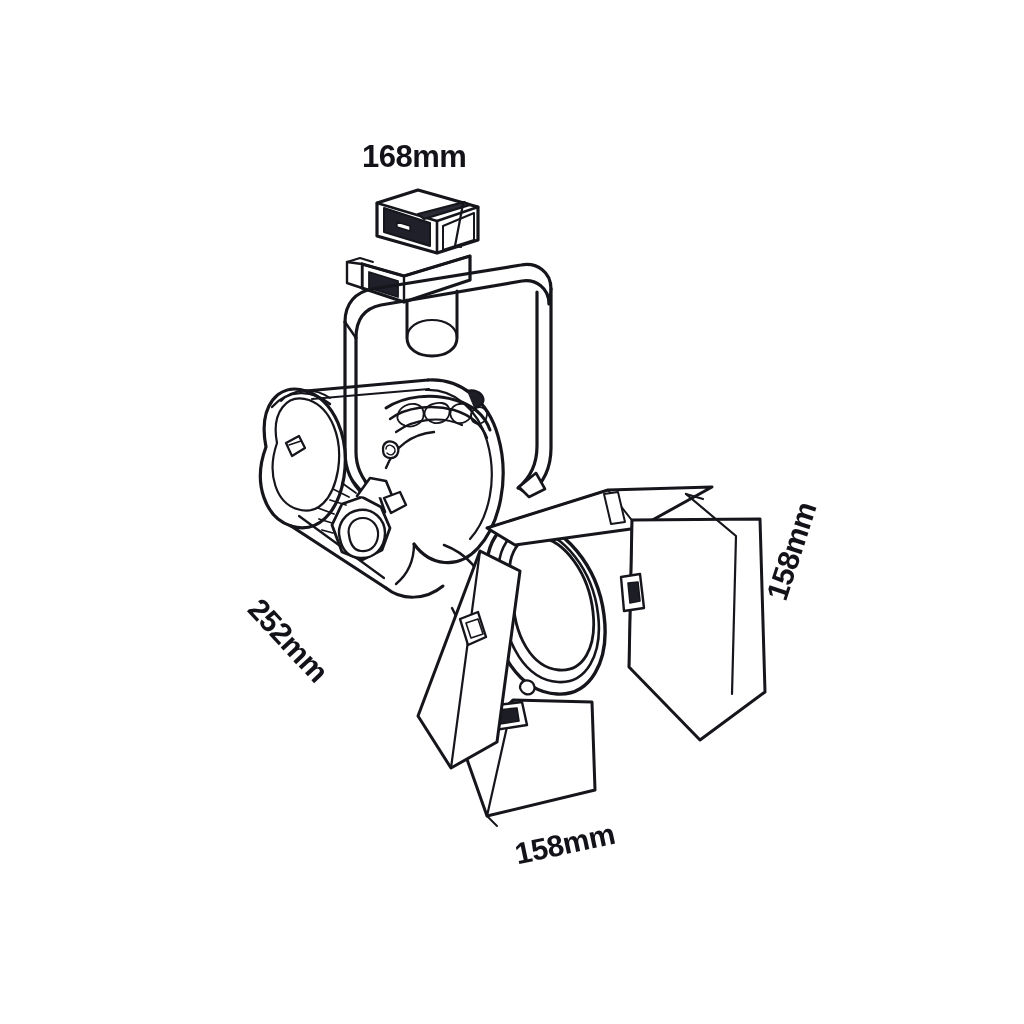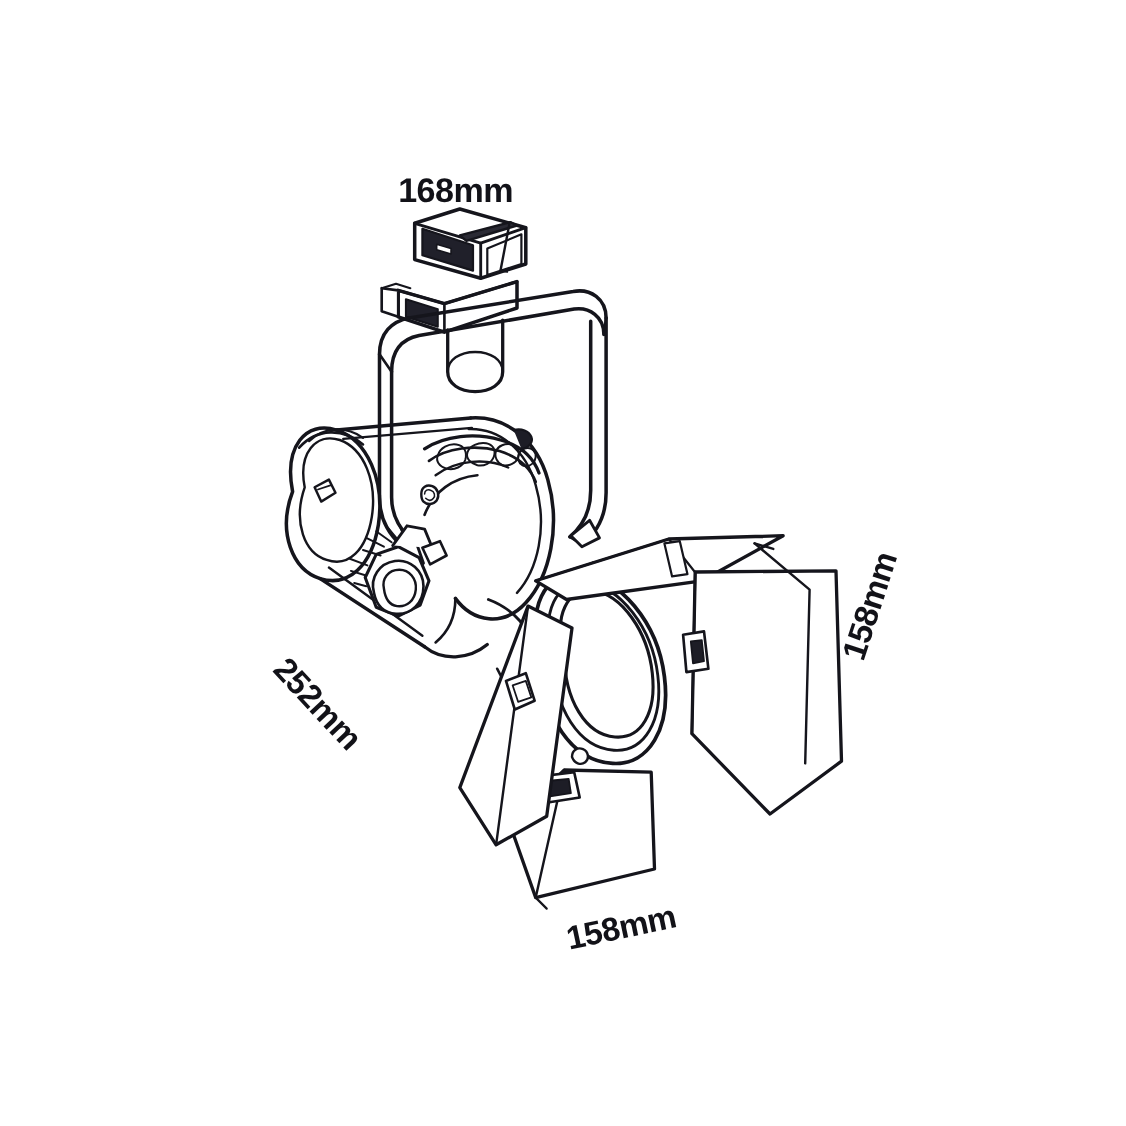--- a/index.html
+++ b/index.html
@@ -25,21 +25,21 @@
   .dim-label {
     position: absolute;
     font-family: "Liberation Sans", sans-serif;
     font-weight: bold;
     color: #121218;
     white-space: nowrap;
     letter-spacing: -0.5px;
   }
   #label-top {
     left: 362px;
-    top: 156px;
+    top: 139px;
     font-size: 31px;
   }
   #label-left {
     left: 266px;
     top: 592px;
     font-size: 30px;
     transform: rotate(47deg);
     transform-origin: left top;
   }
   #label-right {

